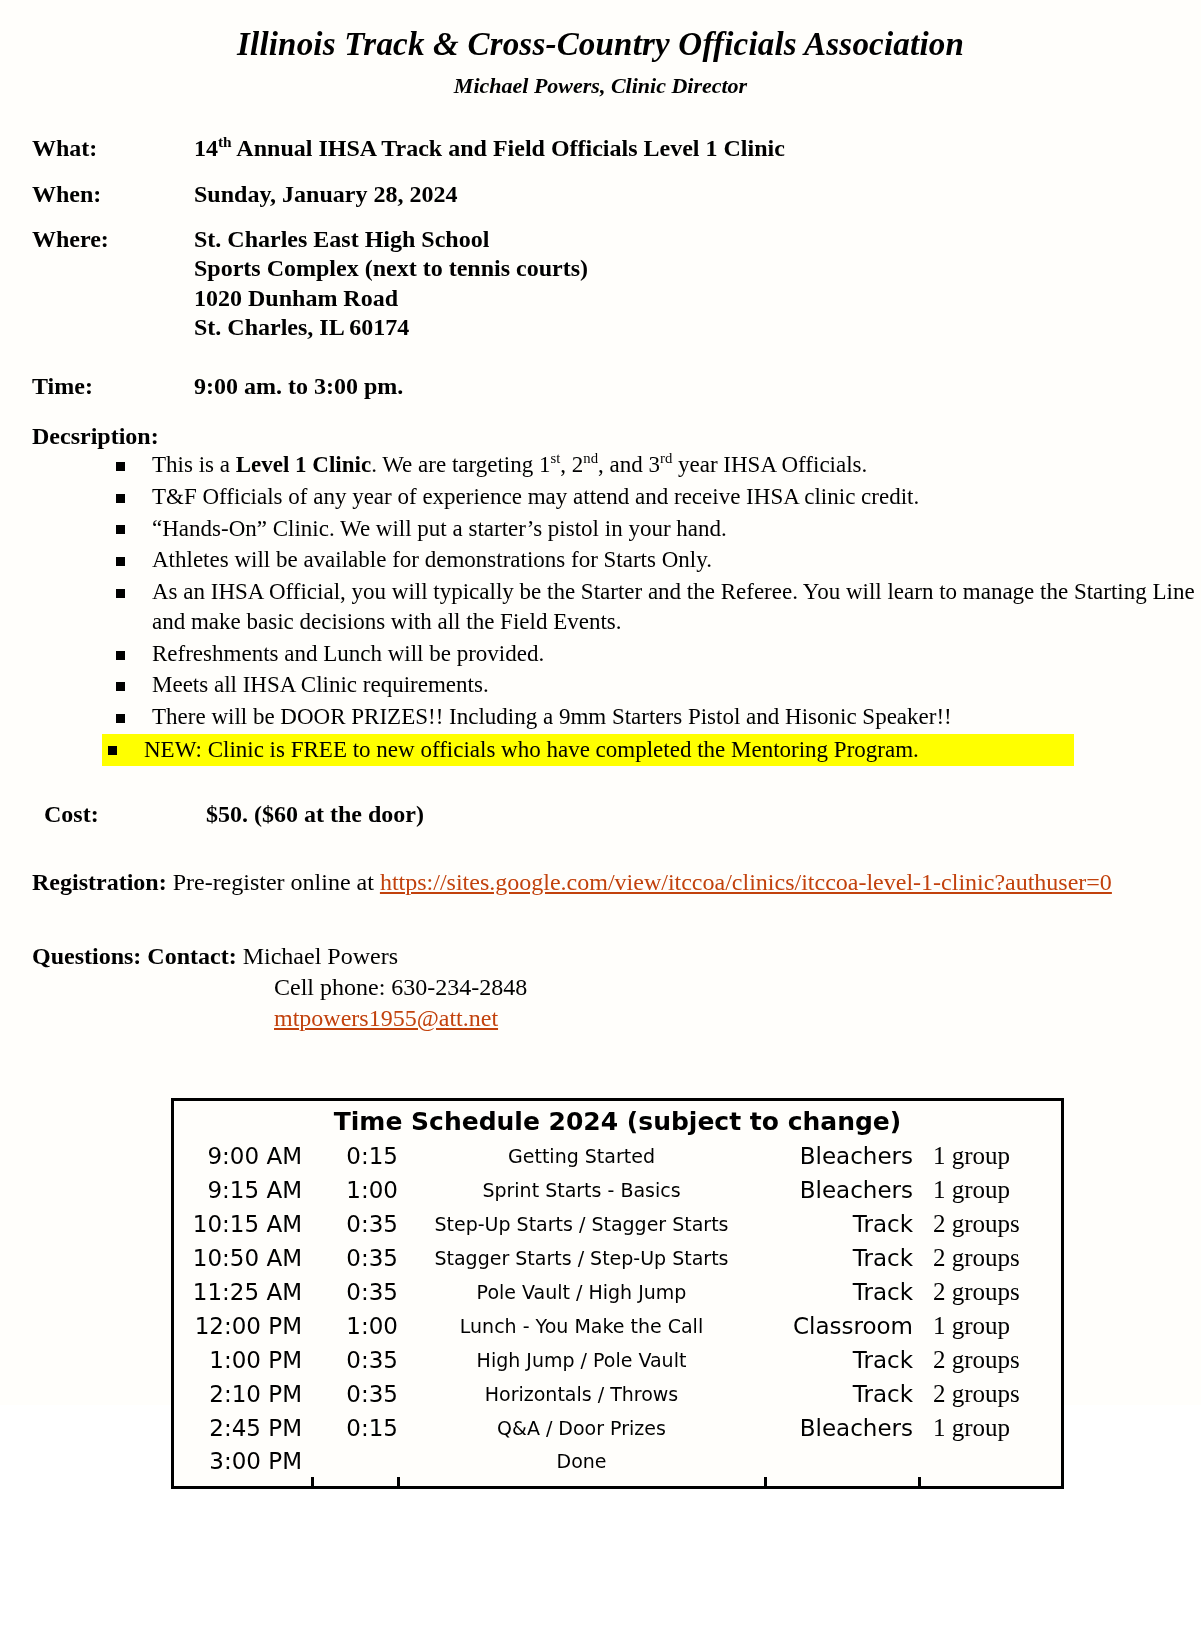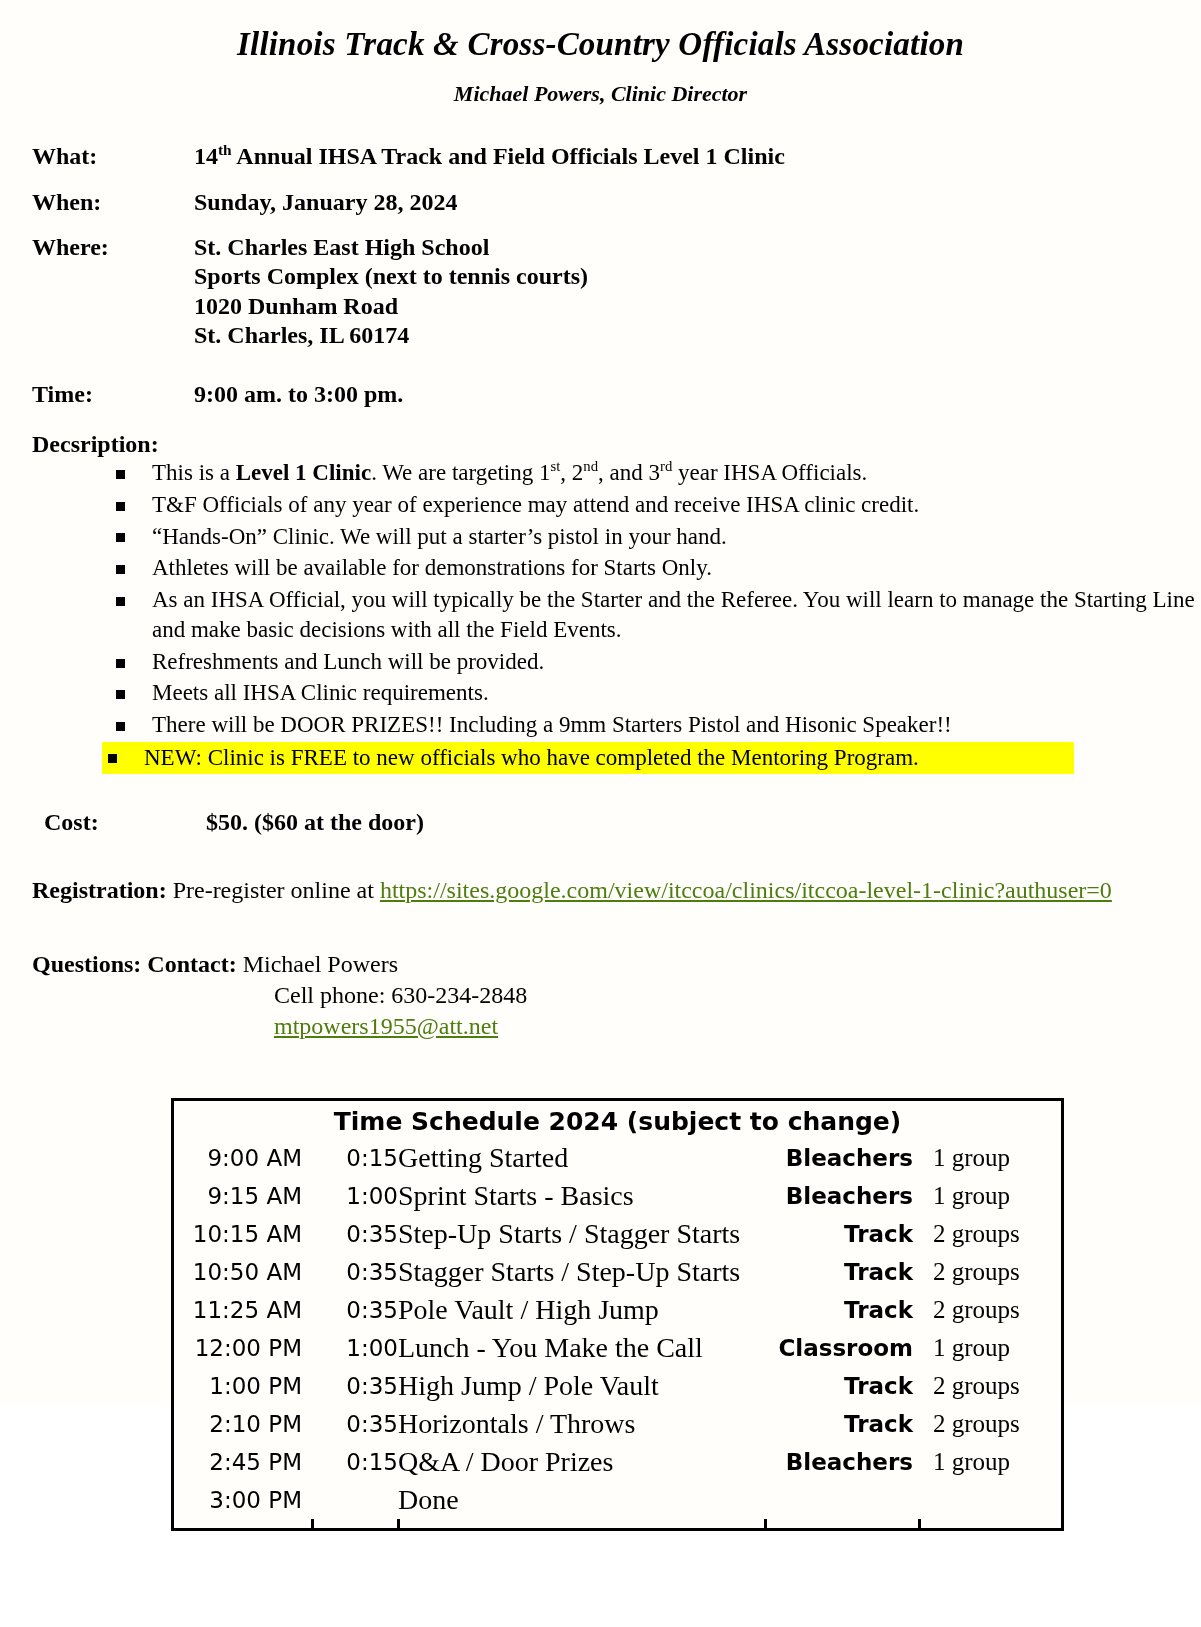--- a/index.html
+++ b/index.html
@@ -34,21 +34,21 @@
     font-style: italic;
     font-size: 33px;
     letter-spacing: 0.2px;
     line-height: 1.1;
   }
   .org-subtitle {
     font-family: "Liberation Serif", "DejaVu Serif", serif;
     font-weight: bold;
     font-style: italic;
     font-size: 22px;
-    margin-top: 20px;
+    margin-top: 12px;
     line-height: 1.1;
   }
 
   
   .fields {
     margin-top: 36px;
     padding-left: 32px;
   }
   .field-row {
     display: flex;
@@ -130,21 +130,21 @@
   
   .registration {
     padding-left: 32px;
     padding-right: 70px;
     margin-top: 38px;
     font-size: 24px;
     line-height: 1.3;
   }
   .registration .reg-label { font-weight: bold; }
   a.link {
-    color: #4d7c0f;
+    color: #c2410c;
     text-decoration: underline;
     word-break: break-all;
   }
 
   
   .questions {
     padding-left: 32px;
     margin-top: 42px;
     font-size: 24px;
     line-height: 1.3;
@@ -184,29 +184,28 @@
     text-align: right;
     padding-right: 10px !important;
     font-size: 23px;
   }
   .c-dur {
     width: 86px;
     text-align: right;
     font-size: 23px;
   }
   .c-act {
-    font-size: 28px;
-    font-family: Liberation Serif, serif;
+    text-align: center;
+    font-size: 19px;
   }
   .c-loc {
     width: 148px;
     text-align: right;
     padding-right: 6px !important;
     font-size: 23px;
-    font-weight: bold;
   }
   .c-grp {
     width: 128px;
     text-align: left;
     padding-left: 14px !important;
     font-size: 25px;
     font-family: "Liberation Serif", "DejaVu Serif", serif;
   }
   table.schedule tbody tr td { padding-top: 3px !important; padding-bottom: 3px !important; }
 

